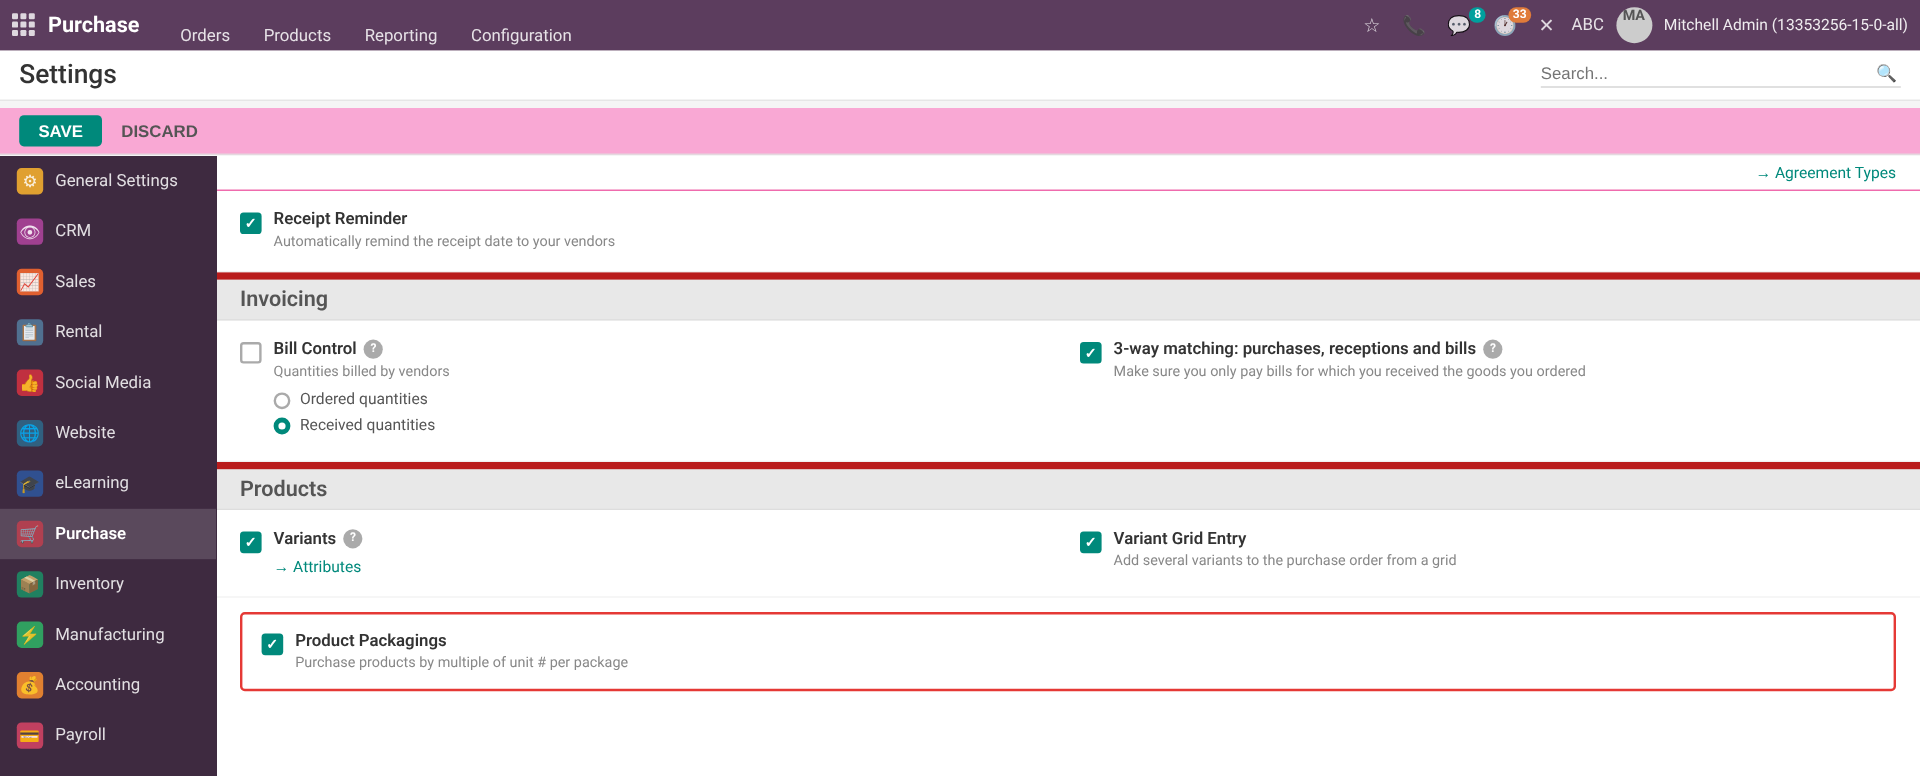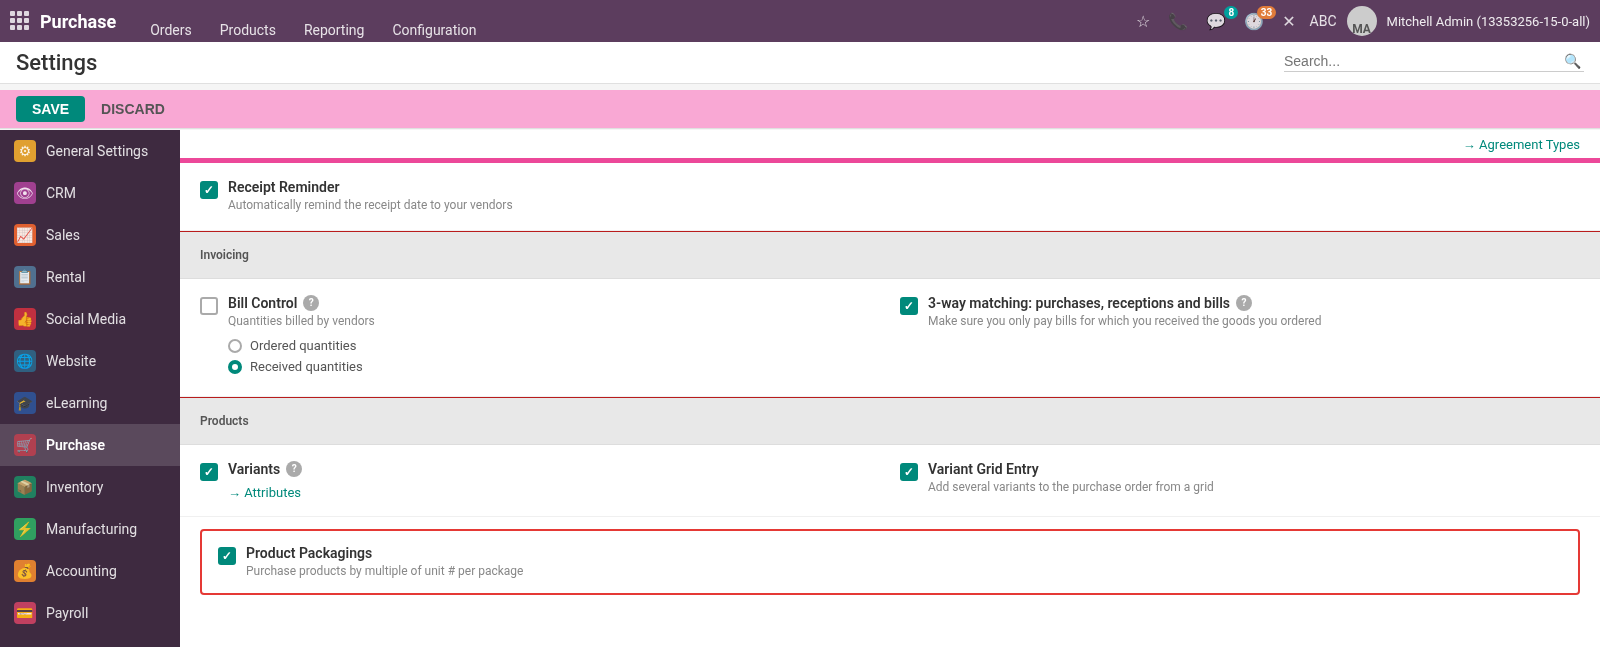--- a/index.html
+++ b/index.html
@@ -75,21 +75,21 @@
     .badge-orange { background: #e07b3a; }
     .navbar-text {
       color: rgba(255,255,255,0.85);
       font-size: 14px;
     }
     .avatar-circle {
       width: 30px; height: 30px;
       border-radius: 50%;
       background: #ccc;
       overflow: hidden;
-      display: flex; align-items: flex-end; justify-content: center;
+      display: flex; align-items: flex-start; justify-content: center;
       font-weight: bold;
       color: #555;
       font-size: 12px;
     }
     .admin-name {
       color: rgba(255,255,255,0.9);
       font-size: 13px;
     }
 
     
@@ -216,25 +216,25 @@
       min-height: calc(100vh - 130px);
       overflow-y: auto;
     }
 
     
     .content-area {
       padding: 0;
     }
     .section-divider {
       background: #e8e8e8;
-      padding: 16px 20px;
-      font-size: 12px;
+      padding: 6px 20px;
+      font-size: 18px;
       font-weight: 600;
       color: #555;
-      border-top: 1px solid #b91c1c;
+      border-top: 6px solid #b91c1c;
       border-bottom: 1px solid #ddd;
     }
     .setting-row {
       display: flex;
       padding: 16px 20px;
       gap: 20px;
       border-bottom: 1px solid #f0f0f0;
     }
     .setting-col {
       flex: 1;
@@ -329,21 +329,21 @@
       padding: 14px 16px;
       display: flex;
       gap: 10px;
       align-items: flex-start;
     }
 
     
     .top-link-area {
       padding: 6px 20px;
       text-align: right;
-      border-bottom: 5px solid #ec4899;
+      border-bottom: 1px solid #ec4899;
     }
     .top-link {
       color: #00897b;
       font-size: 13px;
       text-decoration: none;
     }
     .top-link::before { content: '→ '; }
   </style>
 </head>
 <body>

